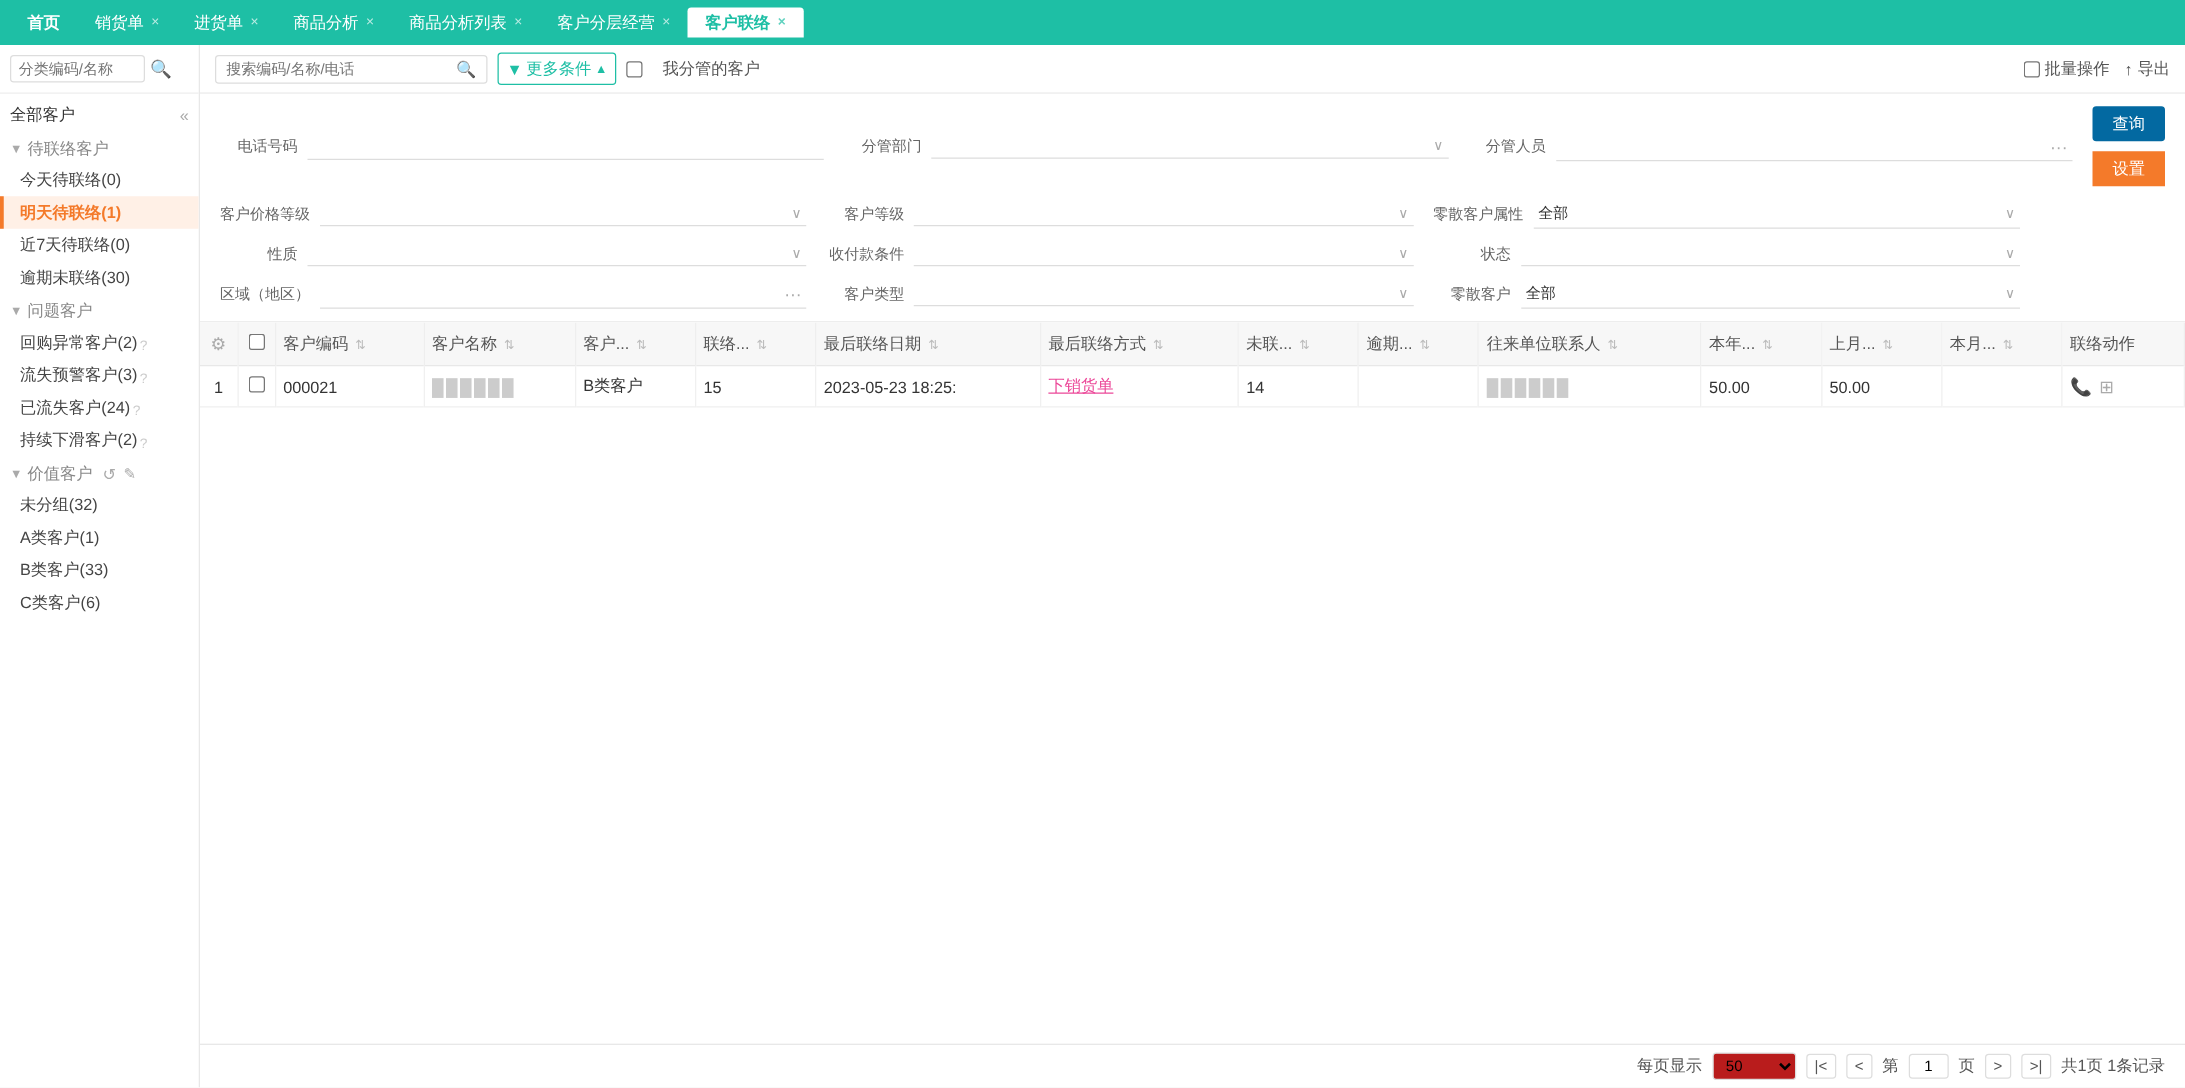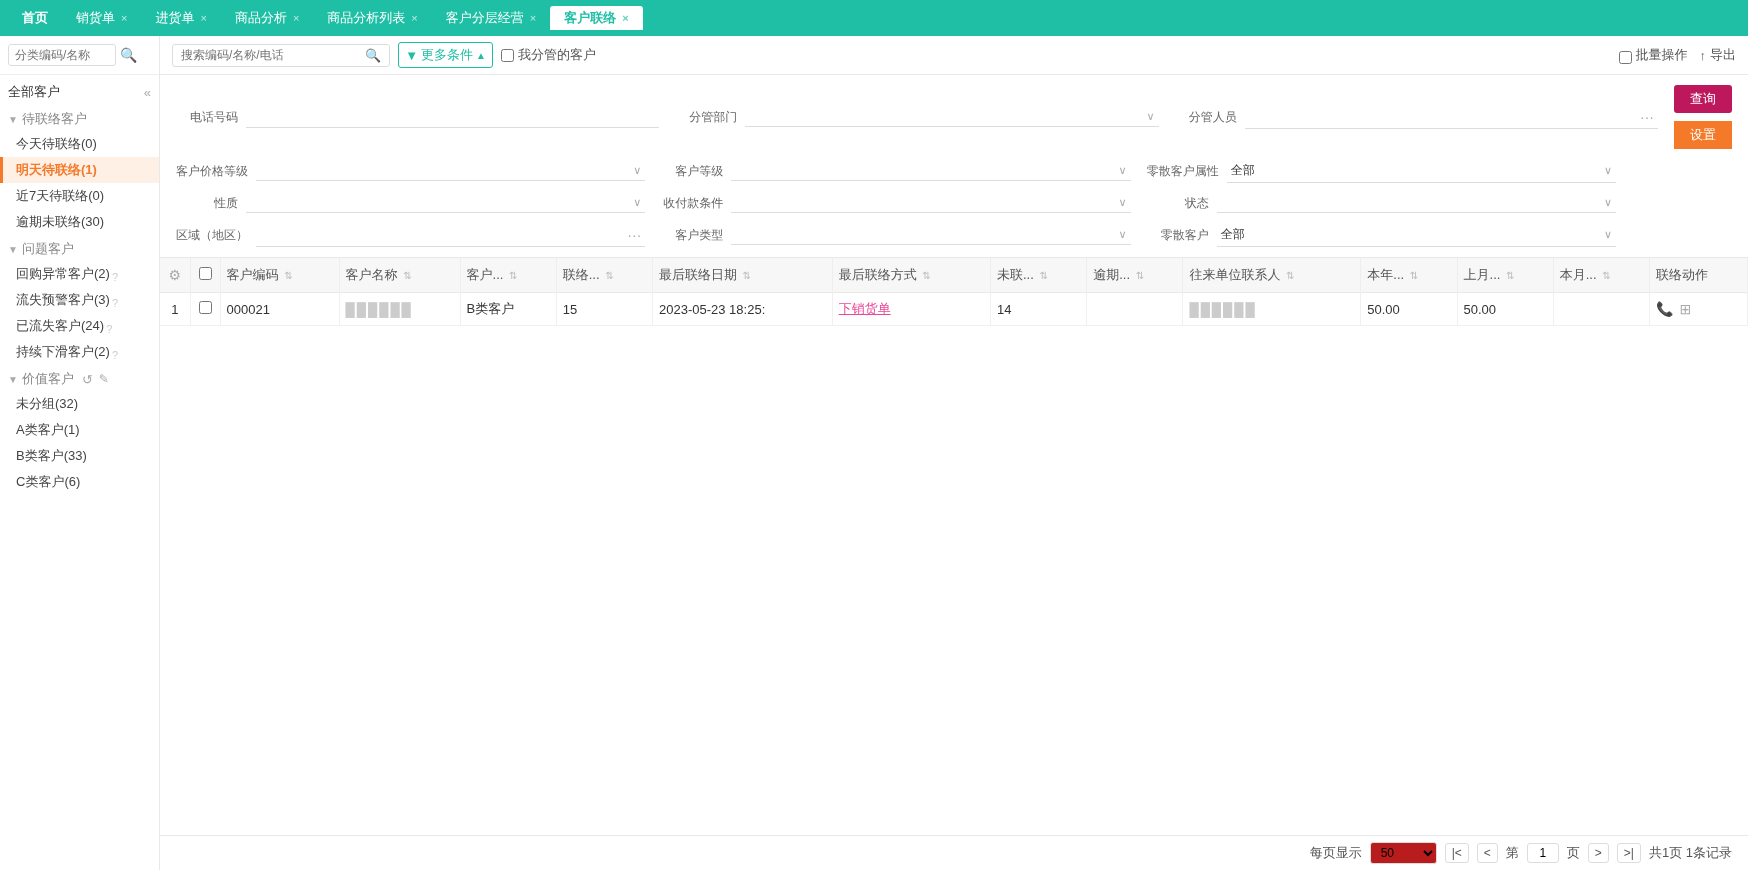--- a/index.html
+++ b/index.html
@@ -139,34 +139,34 @@
       cursor: pointer;
       font-size: 12px;
       padding: 3px 6px;
       border: 1px solid #1ebfa5;
       border-radius: 3px;
     }
     .filter-btn .funnel-icon { font-size: 13px; }
     .my-customers-check {
       display: flex;
       align-items: center;
-      gap: 4px;
+      gap: 16px;
       font-size: 12px;
       color: #555;
       cursor: pointer;
     }
     .toolbar-right {
       margin-left: auto;
       display: flex;
       align-items: center;
       gap: 12px;
     }
     .batch-op {
       display: flex;
-      align-items: flex-end;
+      align-items: center;
       gap: 4px;
       font-size: 12px;
       color: #555;
       cursor: pointer;
     }
     .export-btn {
       display: flex;
       align-items: center;
       gap: 4px;
       font-size: 12px;
@@ -221,21 +221,21 @@
     }
     .filter-select-wrapper span.sel-value { flex: 1; color: #333; font-size: 12px; }
     .filter-select-wrapper .chev { color: #aaa; font-size: 11px; }
     .filter-field-dots {
       color: #aaa;
       font-size: 14px;
       cursor: pointer;
       margin-left: 4px;
     }
     .query-btn {
-      background: #be185d;
+      background: #0369a1;
       color: #fff;
       border: none;
       border-radius: 3px;
       padding: 5px 16px;
       cursor: pointer;
       font-size: 13px;
       white-space: nowrap;
     }
     .set-btn {
       background: #f47a2a;

